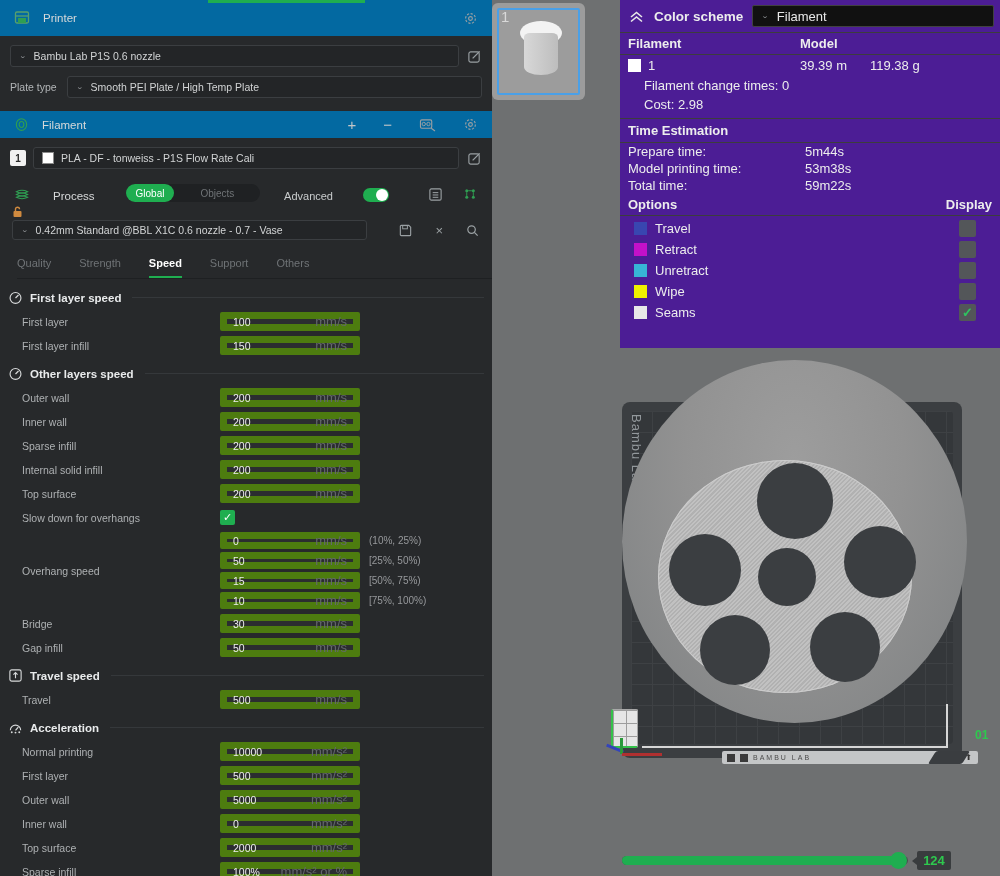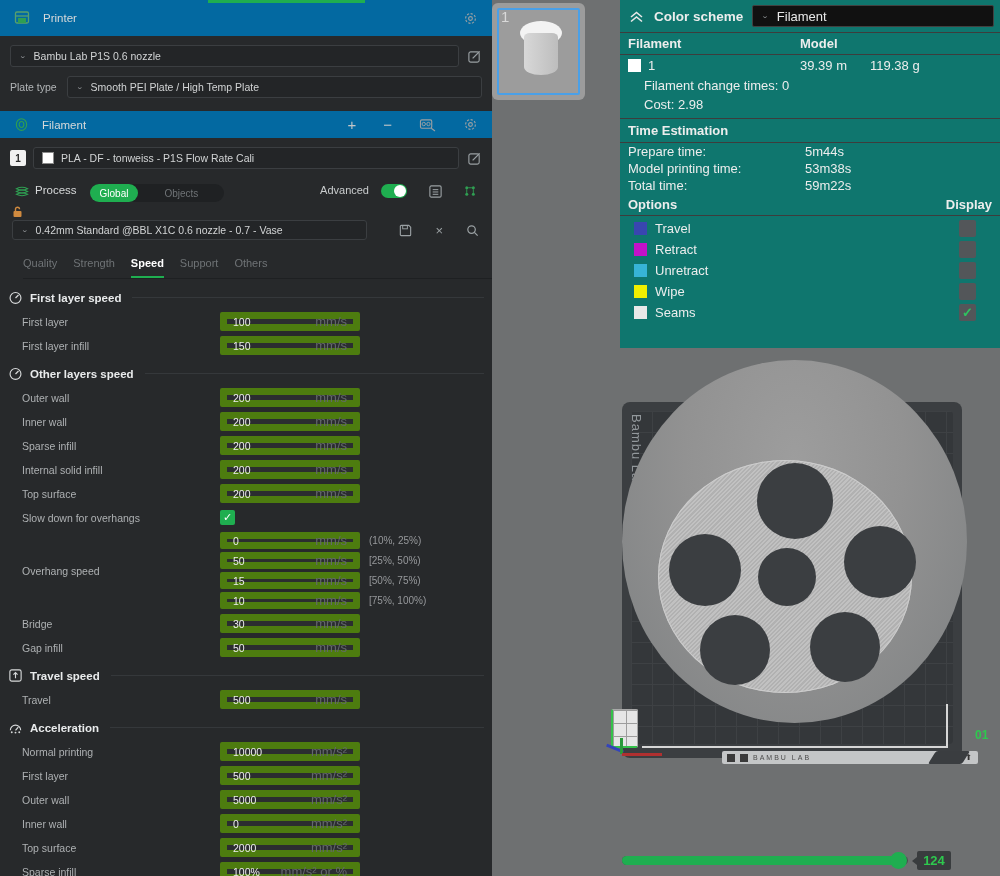--- a/index.html
+++ b/index.html
@@ -19,34 +19,34 @@
   .row-m { display:flex; align-items:center; margin:9px 10px 0 10px; }
   .printer-select { flex:1; }
   .edit-ic { margin-left:8px; }
   .plate-label { width:57px; font-size:10.5px; color:#b2b5b7; }
   .fil-strip { height:27px; margin-top:13px; }
   .fil-icons { display:flex; align-items:center; gap:27px; margin-left:auto; }
   .pm { font-size:15px; color:#c3c6c8; line-height:1; }
   .fil-badge { width:16px; height:16px; background:#f1f1f1; color:#2a2a2a; font-size:10px; font-weight:bold; display:flex; align-items:center; justify-content:center; border-radius:2px; }
   .fil-input { flex:1; margin-left:7px; }
   .swatch-sm { width:12px; height:12px; background:#ffffff; border:1px solid #8a8a8a; flex:none; }
-  .process-row { display:flex; align-items:flex-start; margin:15px 14px 0 14px; gap:5px; }
+  .process-row { display:flex; align-items:flex-end; margin:15px 14px 0 14px; gap:23px; }
   .process-title { font-size:11.5px; color:#d7d9da; }
   .seg-pill { display:flex; align-items:center; background:#1f2123; border-radius:10px; margin-left:8px; height:18px; }
   .seg-on { background:#1fae50; color:#fff; font-size:10px; border-radius:10px; padding:0 10px; height:18px; display:flex; align-items:center; }
   .seg-off { color:#6f7376; font-size:10px; padding:0 26px; }
   .adv-label { font-size:11px; color:#c9cccd; margin-left:auto; }
   .toggle { width:26px; height:14px; border-radius:7px; background:#1fae50; position:relative; margin-left:7px; }
   .toggle::after { content:""; position:absolute; right:1px; top:1px; width:12px; height:12px; border-radius:50%; background:#fff; }
   .proc-icons { display:flex; gap:20px; margin-left:16px; }
   .preset-row { display:flex; align-items:flex-end; margin:6px 12px 0 12px; position:relative; padding-top:12px; }
   .lock { position:absolute; left:0; top:-2px; }
   .preset-select { width:355px; height:20px; }
   .preset-icons { display:flex; gap:22px; margin-left:auto; padding-bottom:2px; }
-  .tabs { display:flex; gap:16px; margin:17px 0 0 23px; border-bottom:1px solid #1e2022; }
+  .tabs { display:flex; gap:28px; margin:17px 0 0 17px; border-bottom:1px solid #1e2022; }
   .tab { font-size:11px; color:#6f7376; padding-bottom:7px; }
   .tab.active { color:#ffffff; font-weight:bold; border-bottom:2px solid #1fae50; }
   
   .settings { margin-top:2px; }
   .grp-head { display:flex; align-items:center; gap:7px; margin:11px 8px 7px 8px; }
   .grp-title { font-size:11.5px; font-weight:bold; color:#e9ebec; white-space:nowrap; }
   .grp-line { flex:1; height:1px; background:#35383b; margin-left:4px; }
   .set-row { display:flex; align-items:center; margin:0 0 5px 22px; min-height:19px; }
   .set-label { width:198px; font-size:10.5px; color:#aeb1b3; }
   .sbox { width:140px; height:19px; background:#2b2d30; border:7px solid #4d7c0f; border-radius:2px; display:flex; align-items:center; justify-content:space-between; padding:0 6px; }
@@ -61,21 +61,21 @@
   .ml-label { width:198px; font-size:10.5px; color:#aeb1b3; align-self:center; }
 
   
   .thumb { position:absolute; left:492px; top:3px; width:93px; height:97px; background:#9c9c9c; border-radius:6px; z-index:4; }
   .thumb-inner { position:absolute; inset:5px; border:2px solid #4aa0e8; border-radius:2px; }
   .thumb-num { position:absolute; left:9px; top:5px; font-size:15px; color:#d9d9d9; }
   .thumb-cyl-body { position:absolute; left:32px; top:30px; width:34px; height:42px; background:linear-gradient(90deg,#d8d8d8,#bdbdbd); border-radius:6px 6px 17px 17px / 4px 4px 8px 8px; }
   .thumb-cyl-top { position:absolute; left:28px; top:18px; width:42px; height:24px; background:#f3f3f3; border-radius:50%; }
 
   
-  .right-panel { position:absolute; left:620px; top:0; width:380px; height:348px; background:#0f766e; color:#eceded; font-size:13px; z-index:3; }
+  .right-panel { position:absolute; left:620px; top:0; width:380px; height:348px; background:#4c1d95; color:#eceded; font-size:13px; z-index:3; }
   .rp-head { display:flex; align-items:center; padding:5px 6px 5px 8px; }
   .rp-title { font-weight:bold; font-size:13.5px; margin-left:9px; white-space:nowrap; }
   .rp-select { flex:1; margin-left:9px; height:22px; background:#111; border:1px solid #414141; border-radius:2px; display:flex; align-items:center; gap:8px; padding:0 8px; font-size:13px; color:#e8e8e8; }
   .rp-div { height:1px; background:#3d3d3d; }
   .rp-tablehead { display:flex; padding:3px 8px; font-weight:bold; }
   .col-model { margin-left:auto; width:192px; }
   .rp-filrow { display:flex; align-items:center; padding:3px 8px; }
   .rp-swatch { width:13px; height:13px; background:#fff; margin-right:7px; }
   .rp-vals { margin-left:auto; width:192px; display:flex; gap:23px; }
   .rp-line { padding:2px 24px; }

